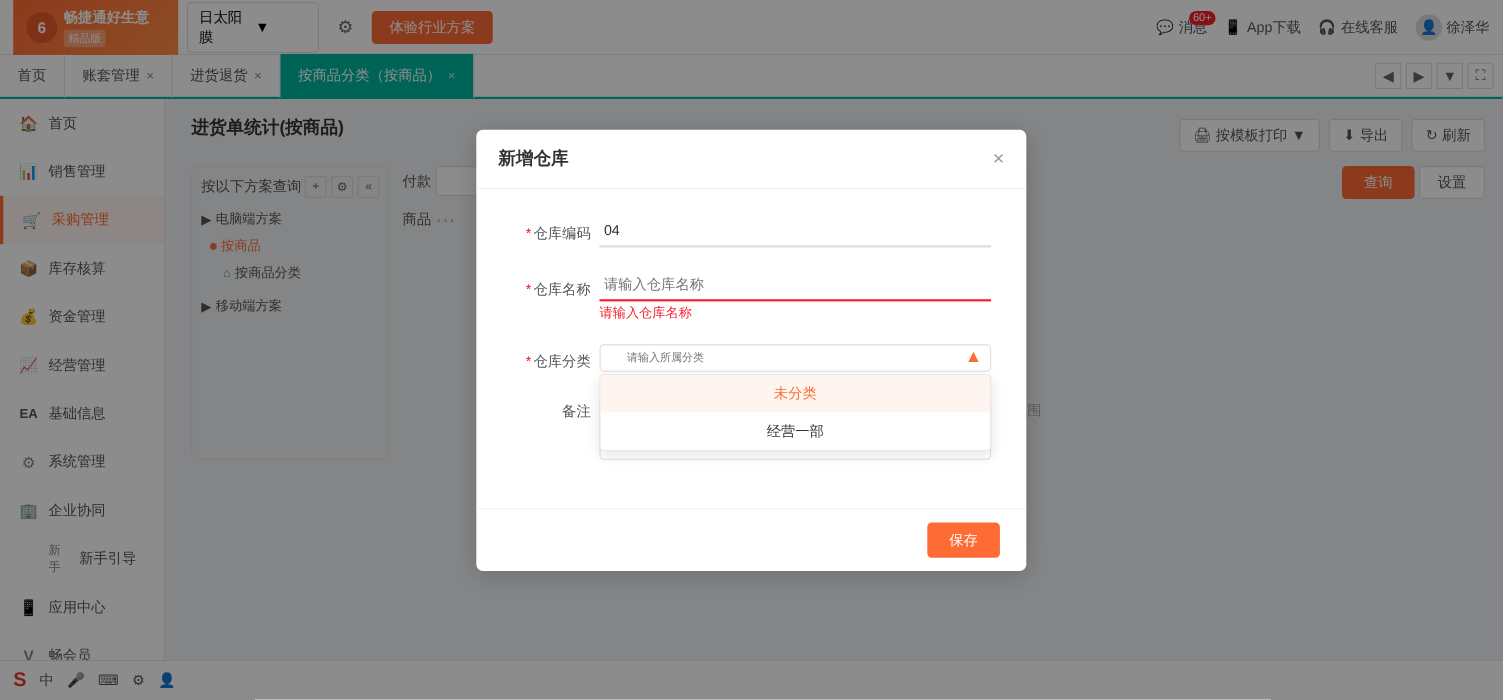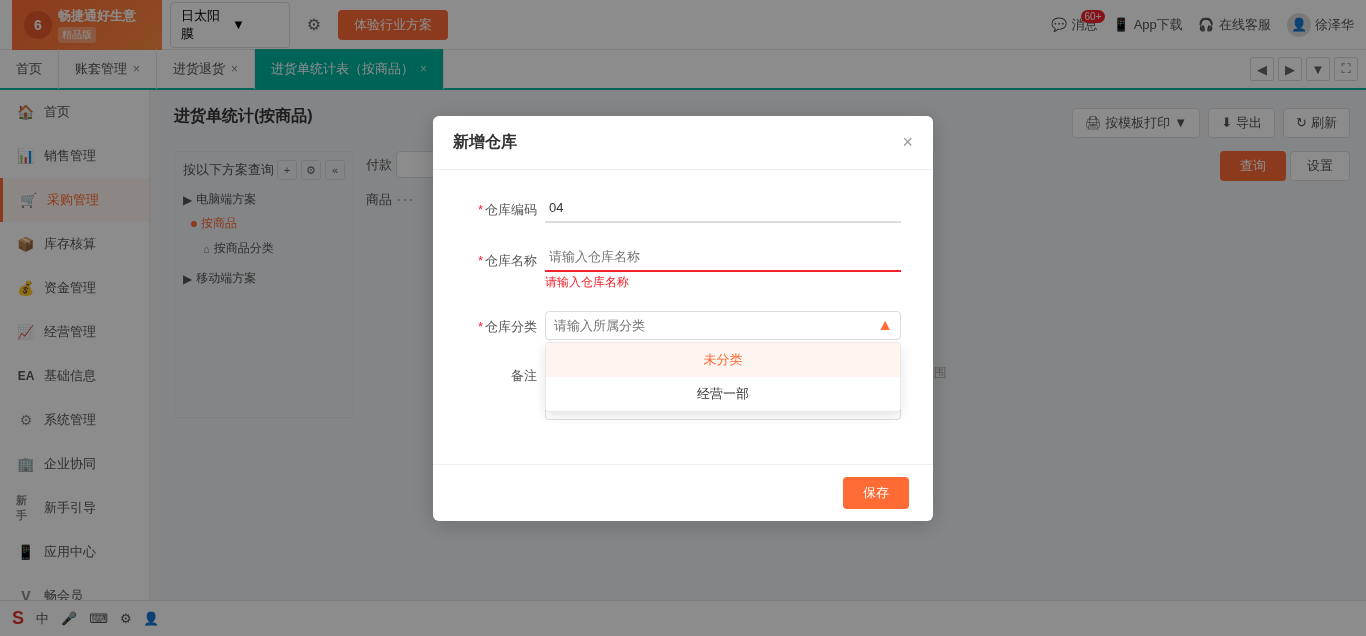--- a/index.html
+++ b/index.html
@@ -126,21 +126,21 @@
     .form-input {
       flex: 1; border: none; border-bottom: 2px solid #ddd; outline: none;
       padding: 6px 4px; font-size: 13px; color: #333;
     }
     .form-input.error { border-bottom-color: #f5222d; }
     .form-error { color: #f5222d; font-size: 12px; position: absolute; left: 88px; top: 34px; }
     .form-input-wrap { flex: 1; position: relative; }
     .category-input-wrap { flex: 1; position: relative; }
     .category-input {
       width: 100%; border: 1px solid #ddd; border-radius: 4px; outline: none;
-      padding: 6px 32px 6px 8px; font-size: 13px; color: #333;
+      padding: 6px 32px 6px 24px; font-size: 10px; color: #333;
     }
     .category-arrow {
       position: absolute; right: 8px; top: 50%; transform: translateY(-50%);
       color: #ff6b35; font-size: 16px; cursor: pointer;
     }
     .dropdown-list {
       position: absolute; top: 100%; left: 0; right: 0; z-index: 200;
       background: #fff; border: 1px solid #e8e8e8; border-radius: 4px;
       box-shadow: 0 4px 12px rgba(0,0,0,0.1); overflow: hidden; margin-top: 2px;
     }
@@ -217,21 +217,21 @@
   </div>
   <div class="tab-item">
     <span>账套管理</span>
     <span class="close-x">×</span>
   </div>
   <div class="tab-item">
     <span>进货退货</span>
     <span class="close-x">×</span>
   </div>
   <div class="tab-item active">
-    <span>进货单统计表（按商品）</span>
+    <span>按商品分类（按商品）</span>
     <span class="close-x">×</span>
   </div>
   <div class="tab-spacer"></div>
   <div class="tab-controls">
     <div class="tab-ctrl-btn">◀</div>
     <div class="tab-ctrl-btn">▶</div>
     <div class="tab-ctrl-btn">▼</div>
     <div class="tab-ctrl-btn">⛶</div>
   </div>
 </div>
@@ -269,21 +269,21 @@
     </div>
     <div class="sidebar-item">
       <span class="sidebar-icon">⚙</span>
       <span>系统管理</span>
     </div>
     <div class="sidebar-item">
       <span class="sidebar-icon">🏢</span>
       <span>企业协同</span>
     </div>
     <div class="sidebar-item">
-      <span class="sidebar-icon" style="font-size:11px;font-weight:bold;">新手</span>
+      <span class="sidebar-icon" style="font-size:11px;font-weight:normal;margin-left:28px;">新手</span>
       <span>新手引导</span>
     </div>
     <div class="sidebar-item">
       <span class="sidebar-icon">📱</span>
       <span>应用中心</span>
     </div>
     <div class="sidebar-item">
       <span class="sidebar-icon" style="font-weight:bold;">V</span>
       <span>畅会员</span>
     </div>

